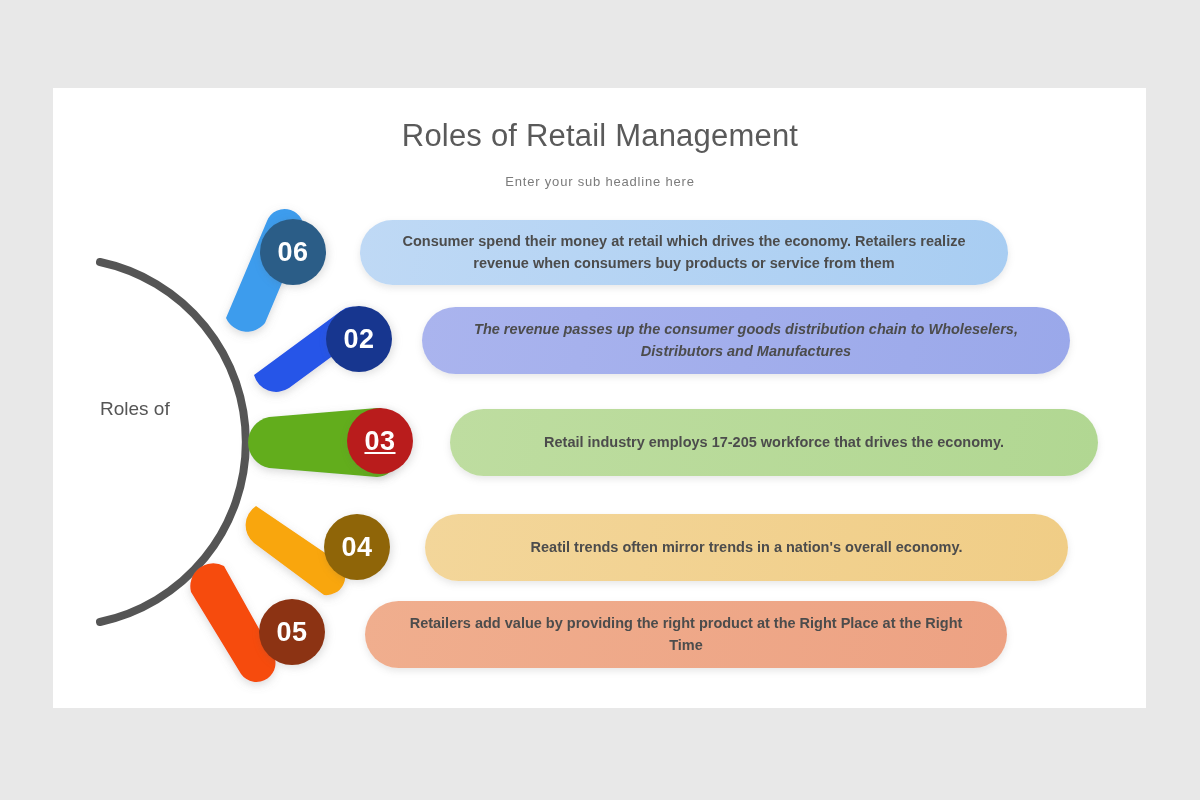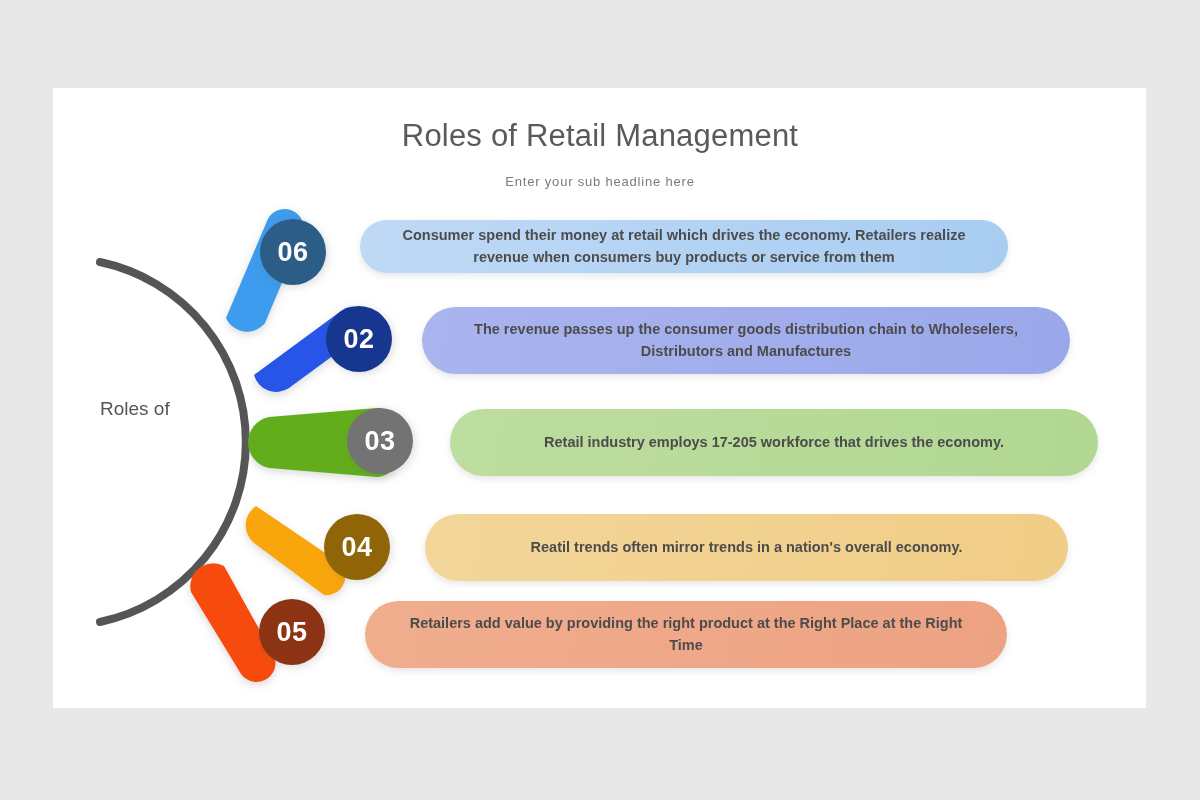--- a/index.html
+++ b/index.html
@@ -127,33 +127,33 @@
   <div>Roles of</div>
 </div>
 
 <div class="badge-shadow" style="left:262px; top:221px;"></div>
 <div class="badge" id="badge-1" style="left: 260px; top: 219px; background: rgb(43, 93, 135);">06</div>
 
 <div class="badge-shadow" style="left:328px; top:308px;"></div>
 <div class="badge" id="badge-2" style="left: 326px; top: 306px; background: rgb(23, 54, 143);">02</div>
 
 <div class="badge-shadow" style="left:349px; top:410px;"></div>
-<div class="badge" id="badge-3" style="left: 347px; top: 408px; background: #737373;">03</div>
+<div class="badge" id="badge-3" style="left: 347px; top: 408px; background: #b91c1c; text-decoration: underline;">03</div>
 
 <div class="badge-shadow" style="left:326px; top:516px;"></div>
 <div class="badge" id="badge-4" style="left: 324px; top: 514px; background: rgb(143, 101, 8);">04</div>
 
 <div class="badge-shadow" style="left:261px; top:601px;"></div>
 <div class="badge" id="badge-5" style="left: 259px; top: 599px; background: rgb(140, 51, 19);">05</div>
 
-<div class="info-card" id="card-1" style="left: 360px; top: 220px; width: 648px; height: 53px; border-radius: 34px; background: linear-gradient(100deg, rgb(191, 217, 245) 0%, rgb(168, 205, 242) 100%); color: rgb(76, 76, 76);">
+<div class="info-card" id="card-1" style="left: 360px; top: 220px; width: 648px; height: 65px; border-radius: 34px; background: linear-gradient(100deg, rgb(191, 217, 245) 0%, rgb(168, 205, 242) 100%); color: rgb(76, 76, 76);">
   <span>Consumer spend their money at retail which drives the economy. Retailers realize revenue when consumers buy products or service from them</span>
 </div>
 
-<div class="info-card" id="card-2" style="left: 422px; top: 307px; width: 648px; height: 67px; border-radius: 34px; background: linear-gradient(100deg, rgb(170, 180, 238) 0%, rgb(154, 168, 234) 100%); color: rgb(76, 76, 76);">
+<div class="info-card" id="card-2" style="left: 422px; top: 307px; width: 648px; height: 67px; border-radius: 34px; background: linear-gradient(100deg, rgb(170, 180, 238) 0%, rgb(154, 168, 234) 100%); color: rgb(76, 76, 76); font-style: italic;">
   <span>The revenue passes up the consumer goods distribution chain to Wholeselers, Distributors and Manufactures</span>
 </div>
 
 <div class="info-card" id="card-3" style="left: 450px; top: 409px; width: 648px; height: 67px; border-radius: 34px; background: linear-gradient(100deg, rgb(190, 221, 160) 0%, rgb(177, 215, 146) 100%); color: rgb(76, 76, 76);">
   <span>Retail industry employs 17-205 workforce that drives the economy.</span>
 </div>
 
 <div class="info-card" id="card-4" style="left: 425px; top: 514px; width: 643px; height: 67px; border-radius: 34px; background: linear-gradient(100deg, rgb(243, 214, 154) 0%, rgb(240, 205, 134) 100%); color: rgb(76, 76, 76);">
   <span>Reatil trends often mirror trends in a nation's overall economy.</span>
 </div>

